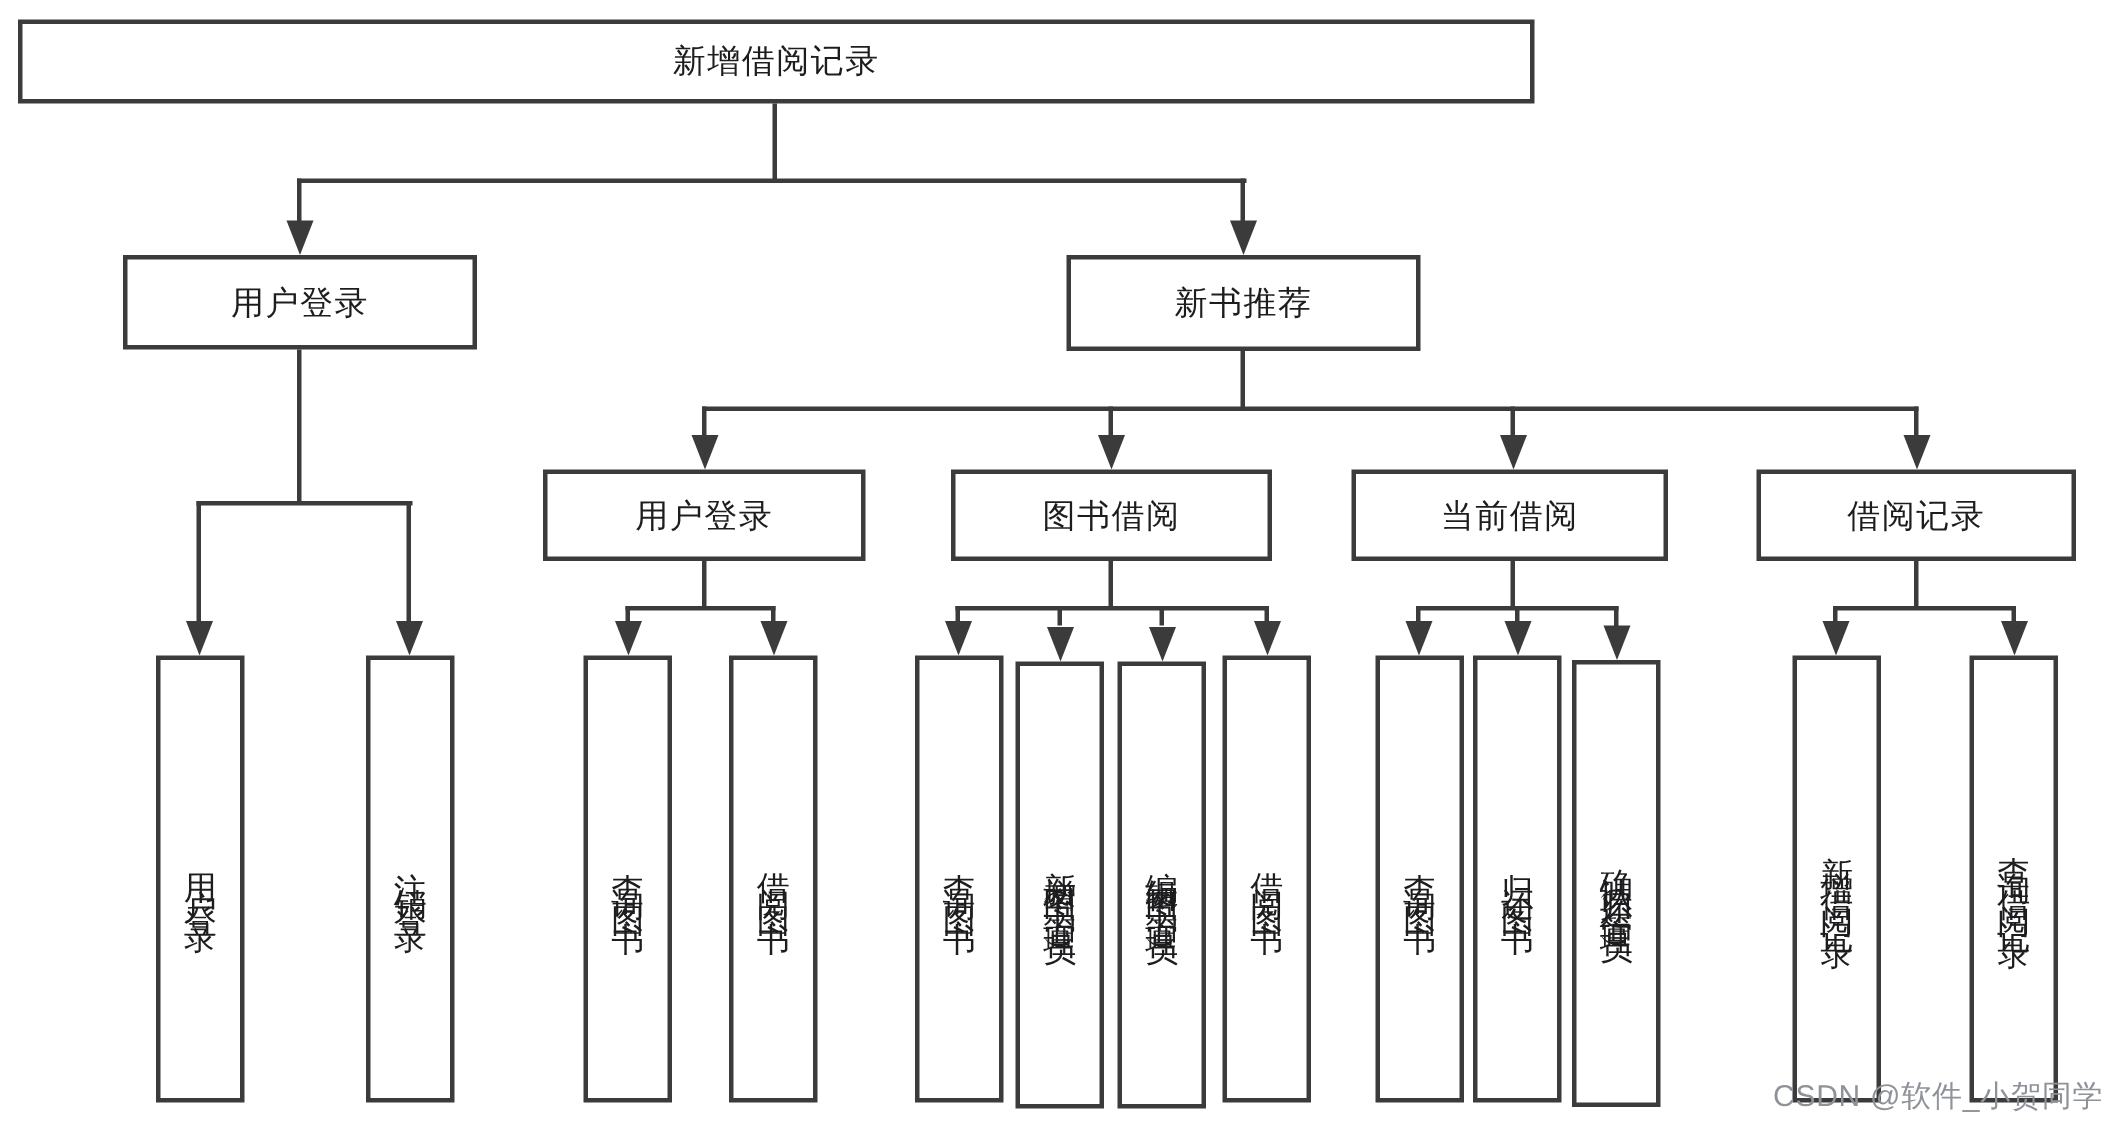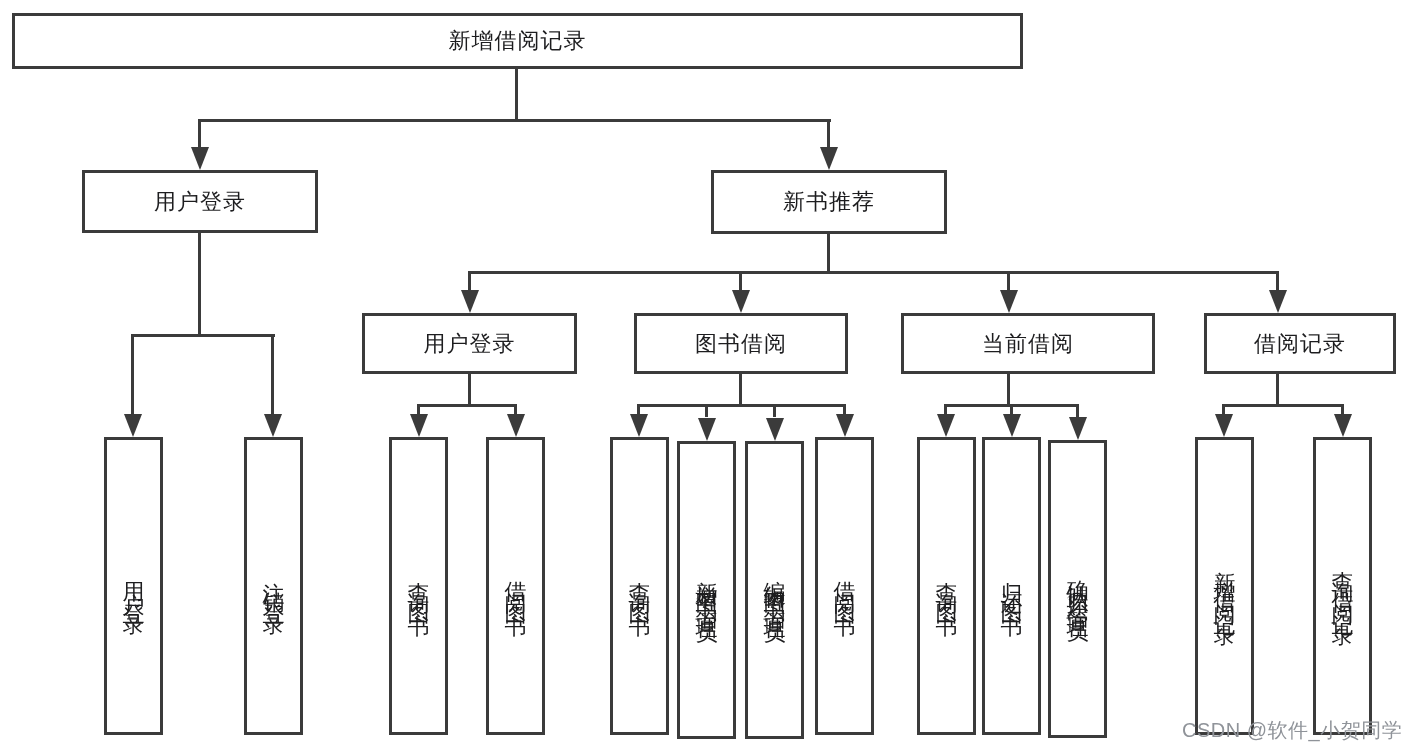--- a/index.html
+++ b/index.html
@@ -137,25 +137,25 @@
   </div>
 
   <div class="box" style="left:362px;top:313px;width:215px;height:61px">
     <span>用户登录</span>
   </div>
 
   <div class="box" style="left:634px;top:313px;width:214px;height:61px">
     <span>图书借阅</span>
   </div>
 
-  <div class="box" style="left:901px;top:313px;width:254px;height:61px">
+  <div class="box" style="left:901px;top:313px;width:211px;height:61px">
     <span>当前借阅</span>
   </div>
 
-  <div class="box" style="left:1204px;top:313px;width:192px;height:61px">
+  <div class="box" style="left:1171px;top:313px;width:213px;height:61px">
     <span>借阅记录</span>
   </div>
 
   <div class="box leaf" style="left:104px;top:437px;width:59px;height:298px">
     <span>用户登录</span>
   </div>
 
   <div class="box leaf" style="left:244px;top:437px;width:59px;height:298px">
     <span>注销登录</span>
   </div>

